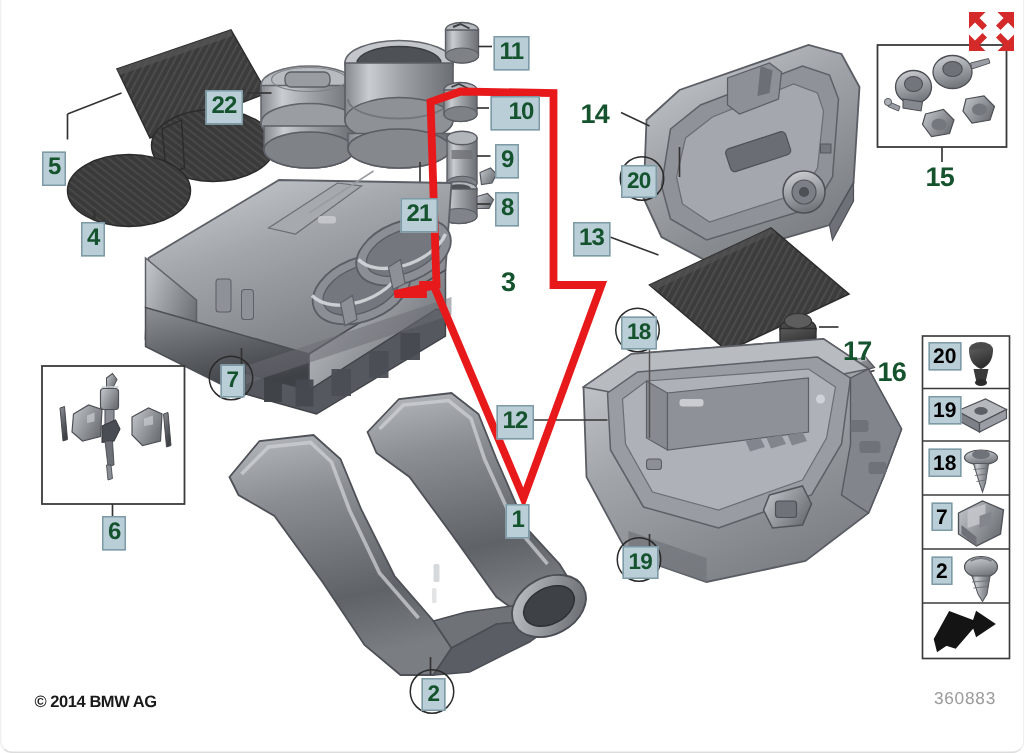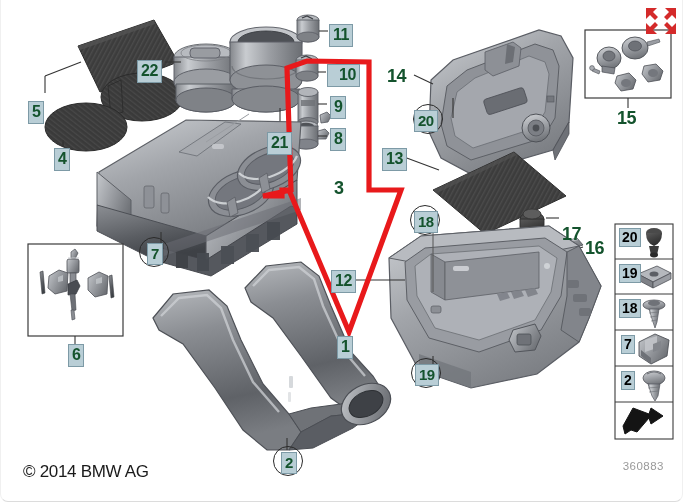--- a/index.html
+++ b/index.html
@@ -17,22 +17,22 @@
   .cal.plain{background:transparent;border:none;padding:0;font-size:18px;}
   .cal.sm{font-size:15px;}
   
   .circ{position:absolute;z-index:29;width:30px;height:30px;
         border:1.6px solid #2a2a2a;border-radius:50%;box-sizing:border-box;}
   
   .lcal{position:absolute;background:#b9ced6;border:1.4px solid #7d9aa6;
         color:#000;font-weight:bold;font-size:14px;line-height:1;
         padding:1px 2px 2px 2px;z-index:12;}
 
-  .copyright{position:absolute;left:22px;top:462px;font-size:17px;
-             font-weight:normal;color:#1a1a1a;letter-spacing:-0.3px;z-index:20;}
+  .copyright{position:absolute;left:22px;top:462px;font-size:11px;
+             font-weight:bold;color:#1a1a1a;letter-spacing:-0.3px;z-index:20;}
   .dwgno{position:absolute;right:18px;top:460px;font-size:11.5px;
          color:#9a9a9a;letter-spacing:0.5px;z-index:20;}
   .expand{position:absolute;right:4px;top:6px;width:34px;height:30px;z-index:40;cursor:pointer;}
 </style>
 </head>
 <body>
 
 <div id="stage">
 
   <svg id="art" viewBox="0 0 683 502">

